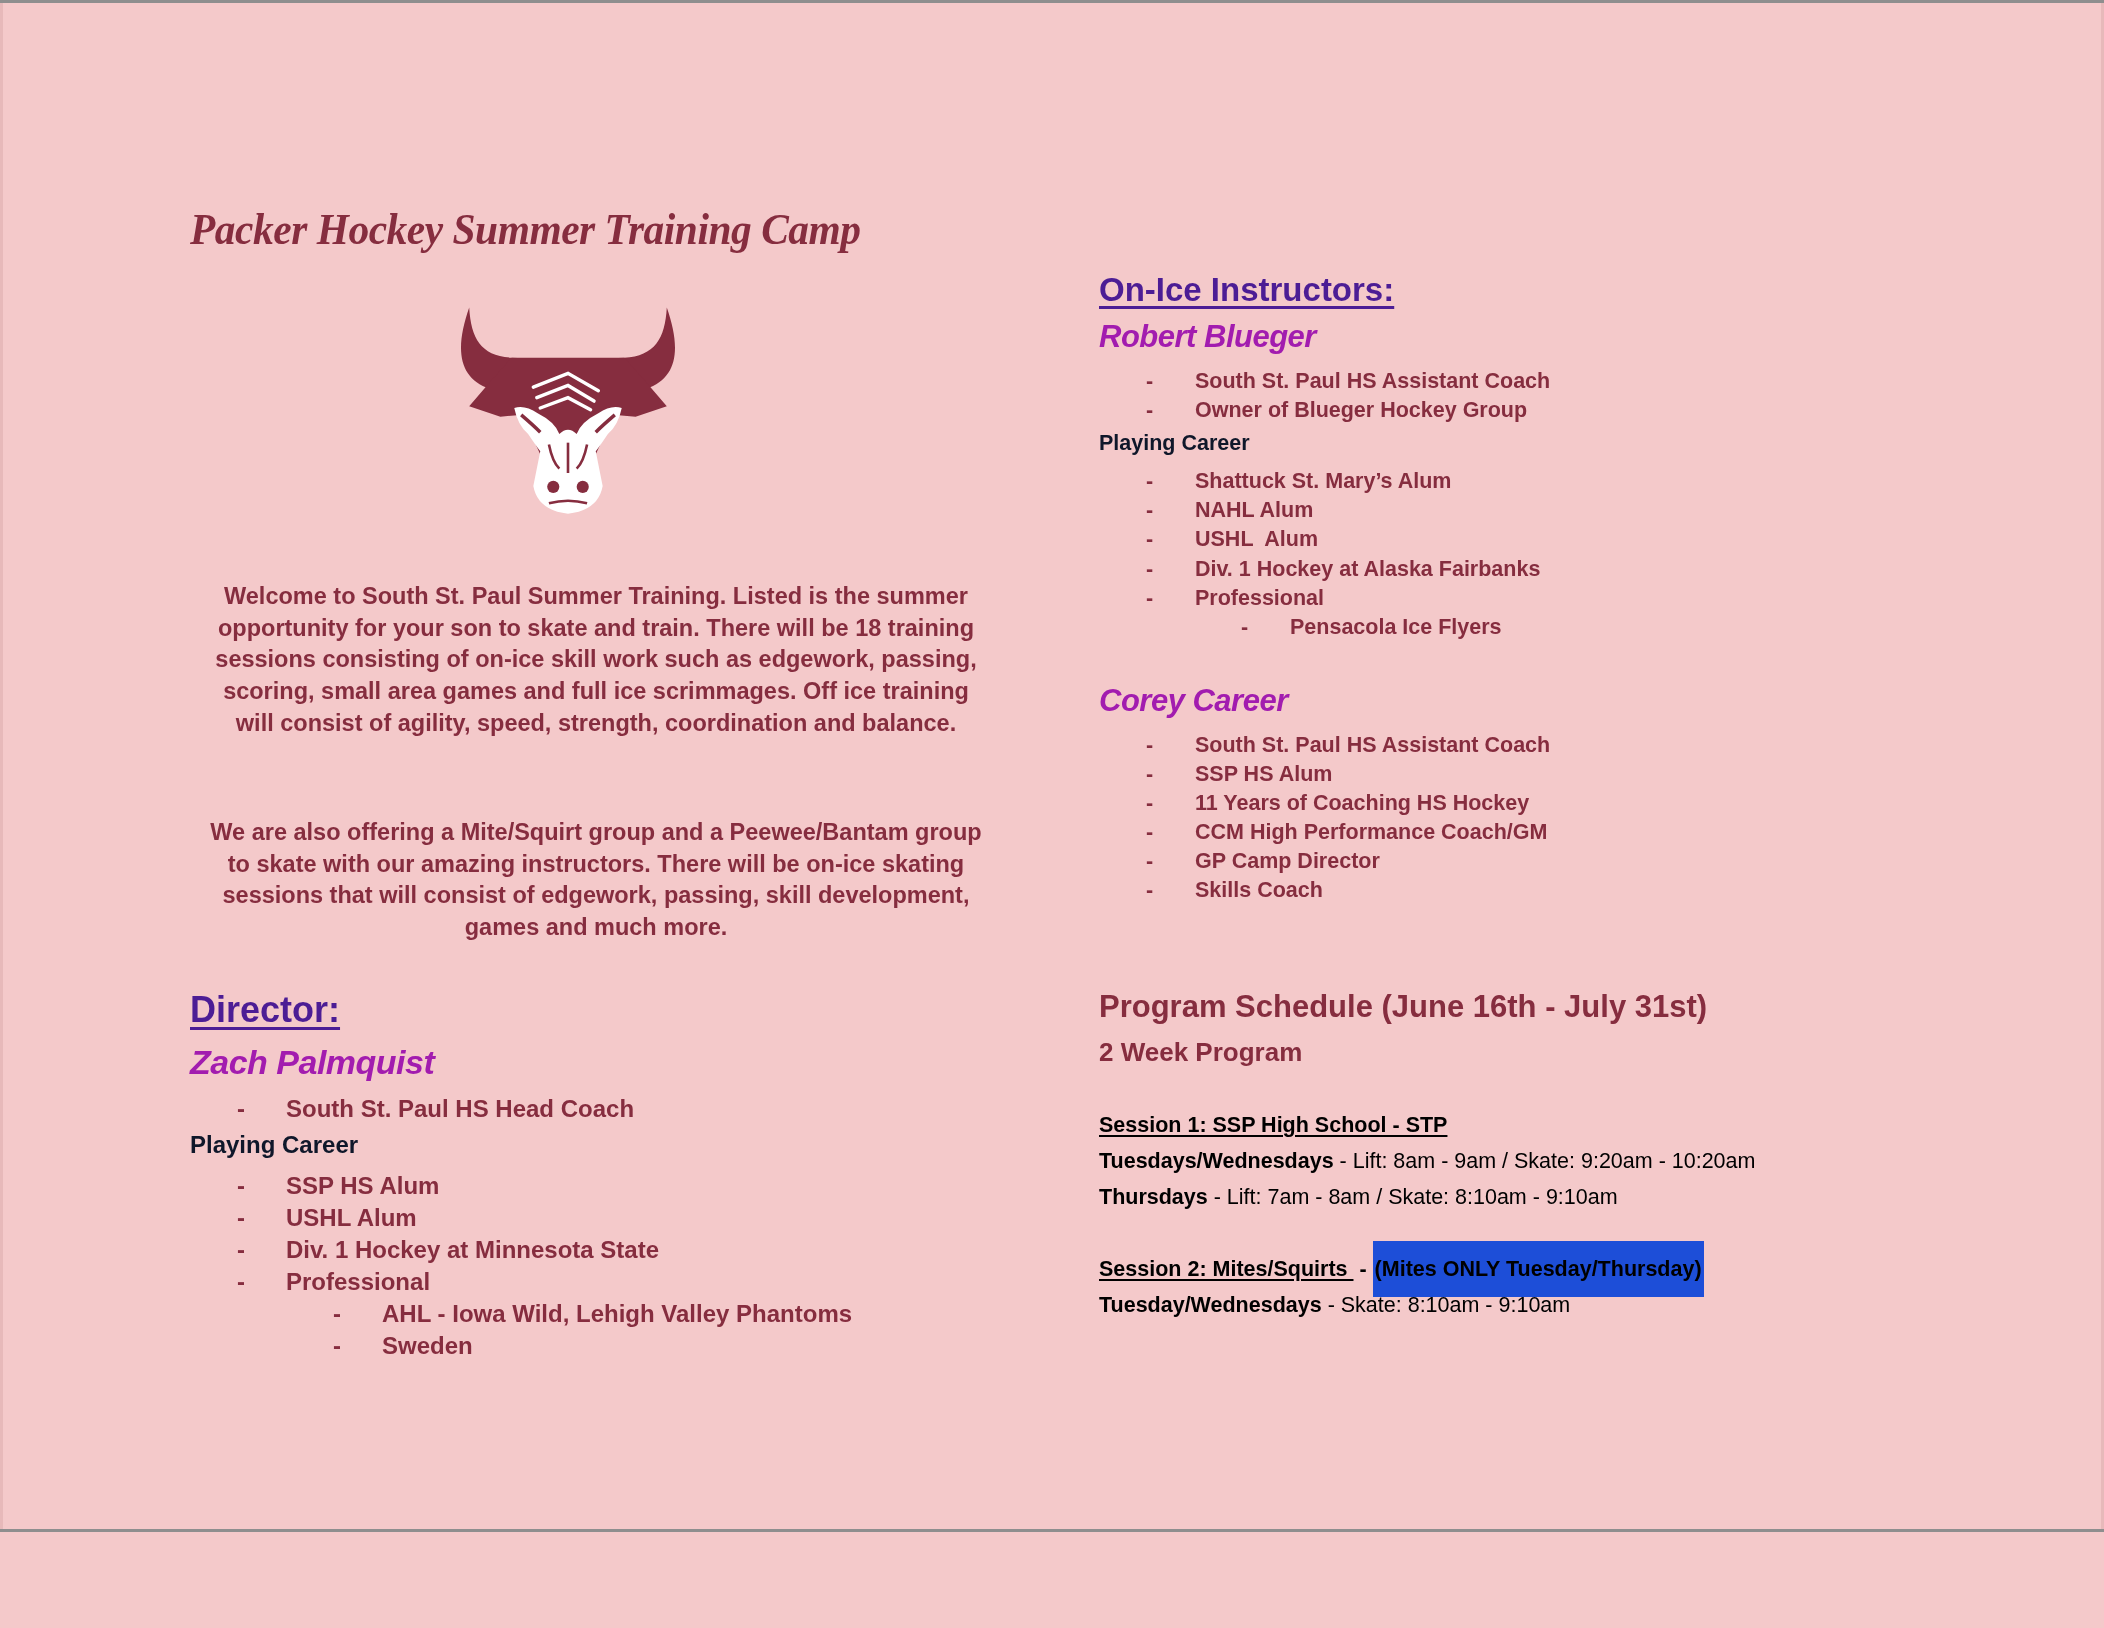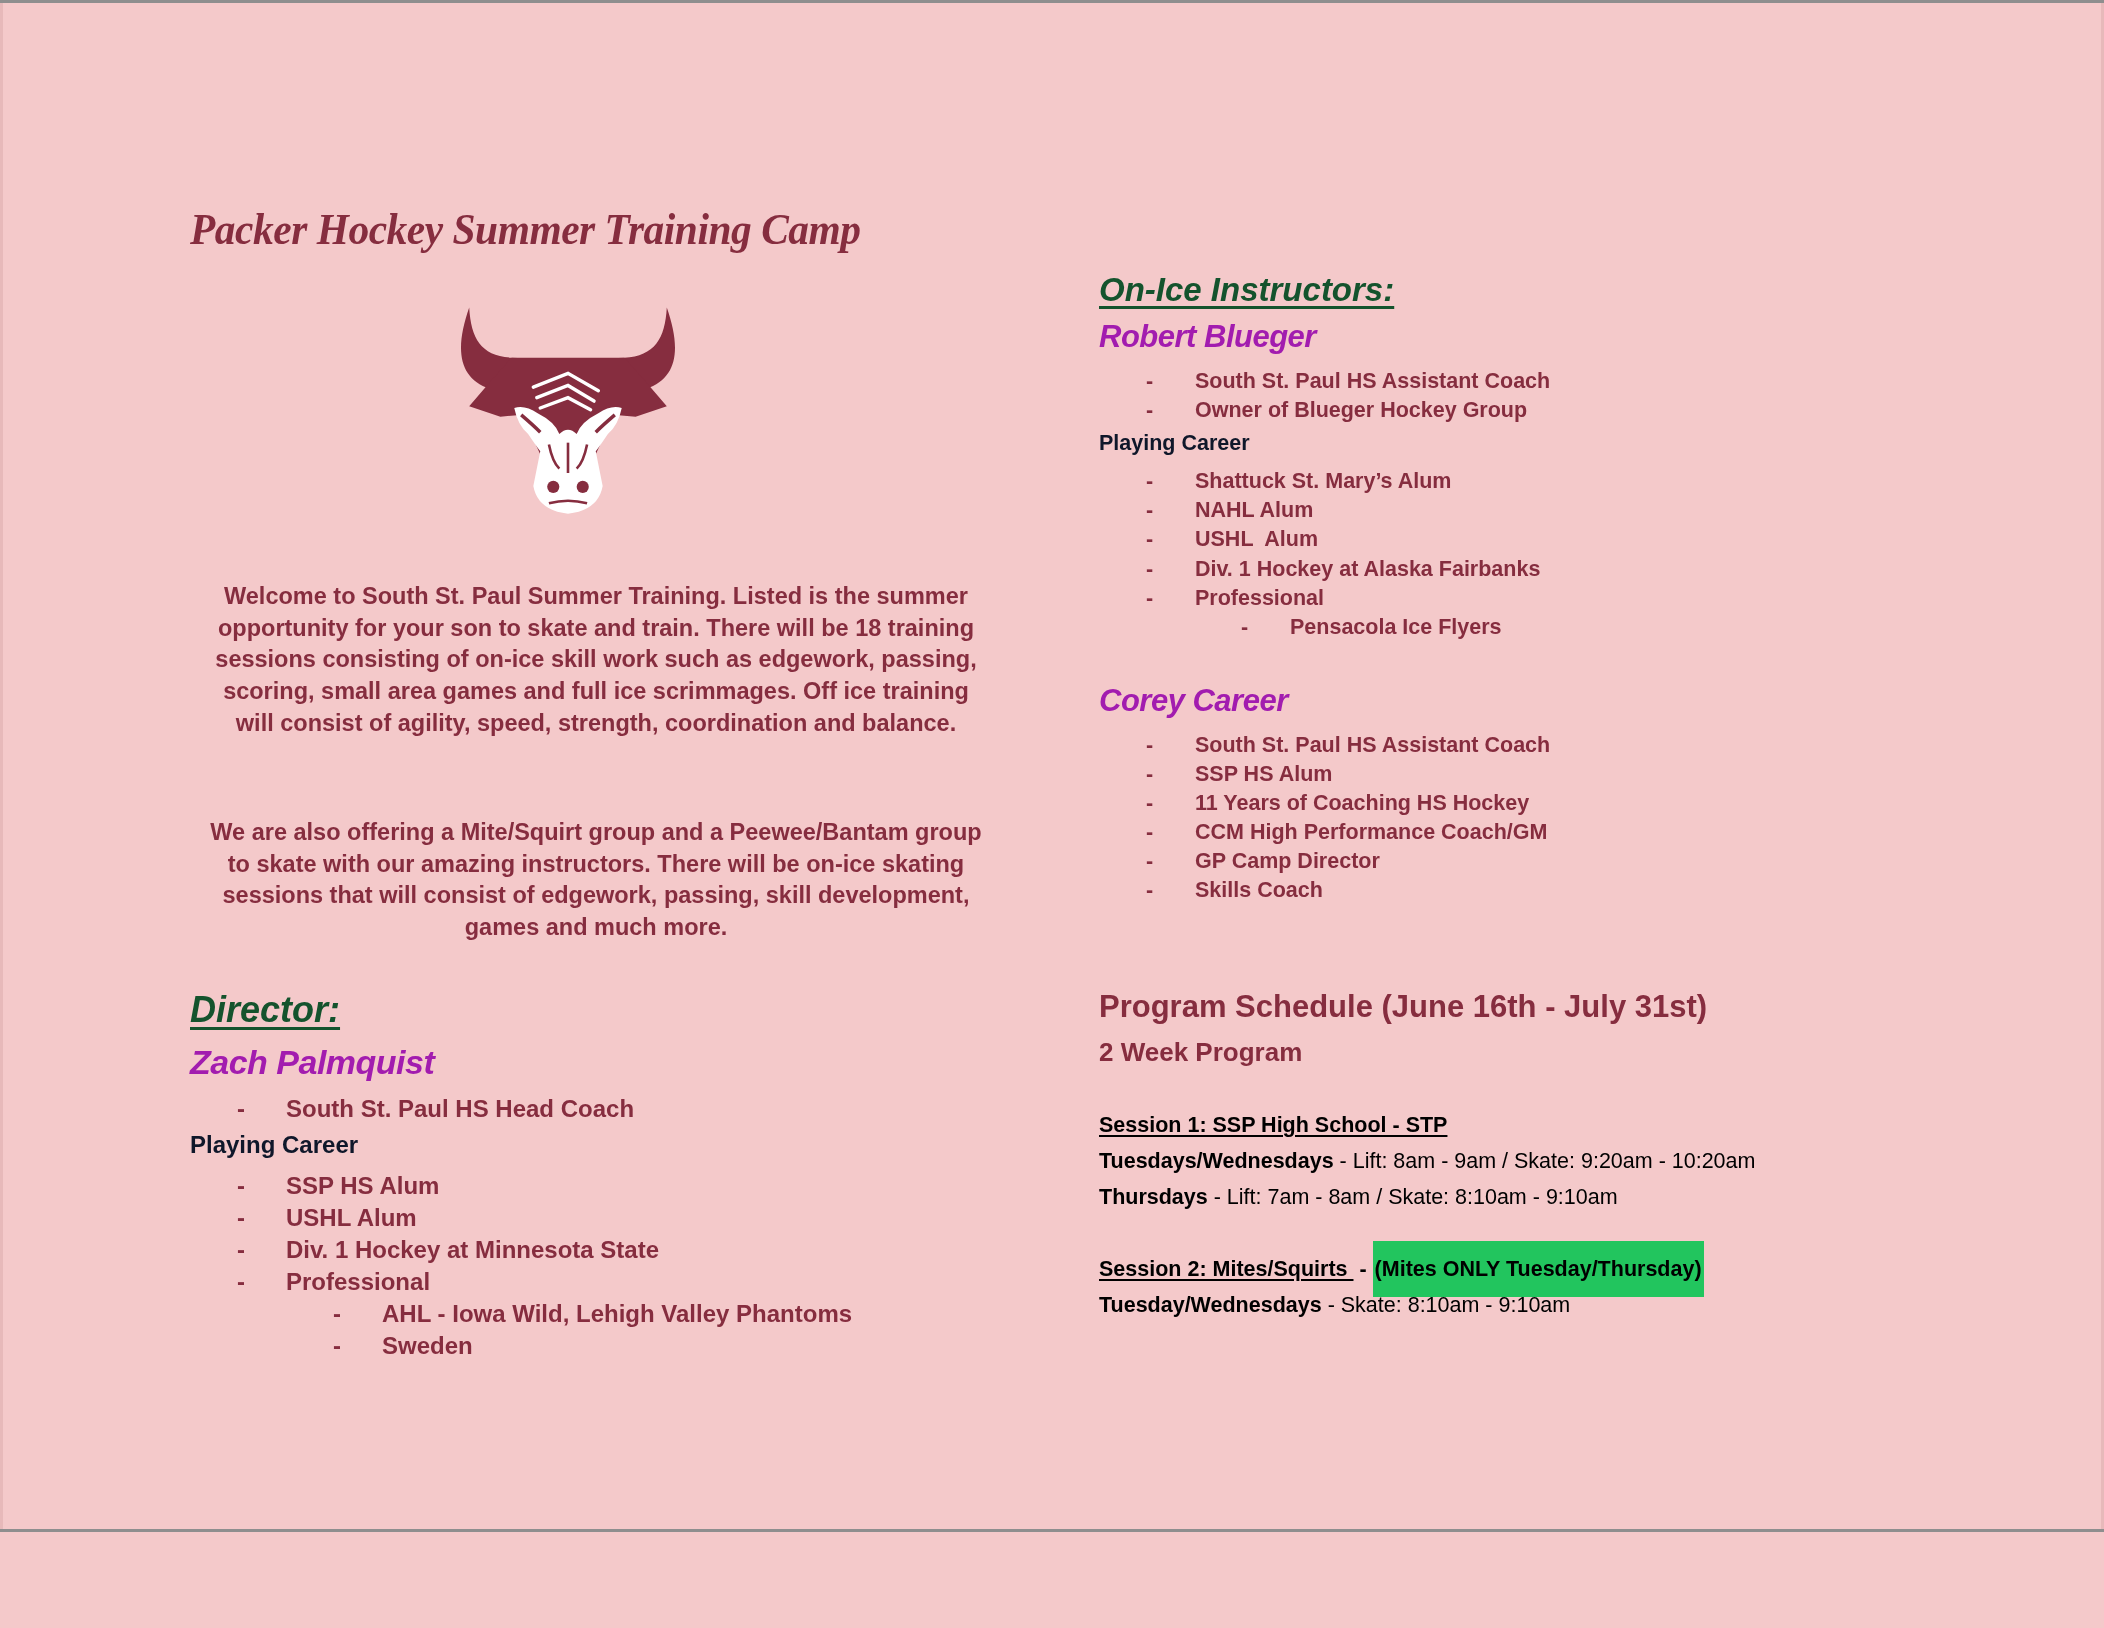--- a/index.html
+++ b/index.html
@@ -40,21 +40,21 @@
 
     .intro {
       left: 190px; width: 812px;
       text-align: center; font-weight: bold; font-size: 23.5px;
       line-height: 31.7px; color: #862d3f;
     }
     .intro p { margin: 16px; }
 
     .section-heading {
       font-weight: bold; text-decoration: underline; text-decoration-thickness: 3px;
-      text-underline-offset: 5px; color: #14532d; white-space: nowrap; font-style: italic;
+      text-underline-offset: 5px; color: #4c1d95; white-space: nowrap;
     }
     .person-name {
       font-weight: bold; font-style: italic; color: #a21caf;
       white-space: nowrap; letter-spacing: -0.5px;
     }
     .sub-label {
       font-weight: bold; color: #0f172a; white-space: nowrap;
     }
     ul.dash {
       list-style: none; margin: 0; padding: 0;
@@ -89,21 +89,21 @@
     .cm-name { left: 1099px; top: 680px; font-size: 31px; }
     .cm-list { left: 1146px; top: 728px; font-size: 21.5px; line-height: 29px; }
     .cm-list li { padding-left: 49px; }
 
     .sched-title { left: 1099px; top: 986px; font-size: 31px; font-weight: bold; white-space: nowrap; }
     .sched-sub { left: 1099px; top: 1034px; font-size: 26px; font-weight: bold; white-space: nowrap; }
 
     .session { left: 1099px; font-size: 21.5px; color: #000; }
     .session .s-head { font-weight: bold; text-decoration: underline; text-decoration-thickness: 2px; text-underline-offset: 3px; white-space: pre; }
     .session .s-sep { font-weight: bold; }
-    .session .highlight { background: #22c55e; font-weight: bold; padding: 16px 2px; }
+    .session .highlight { background: #1d4ed8; font-weight: bold; padding: 16px 2px; }
     .session .row { white-space: nowrap; height: 36px; line-height: 36px; }
     .session .row .day { font-weight: bold; }
     .session .head-row { height: 36px; line-height: 36px; white-space: nowrap; }
     .session1 { top: 1104px; }
     .session2 { top: 1248px; }
   </style>
 </head>
 <body>
 
 <div class="page">

